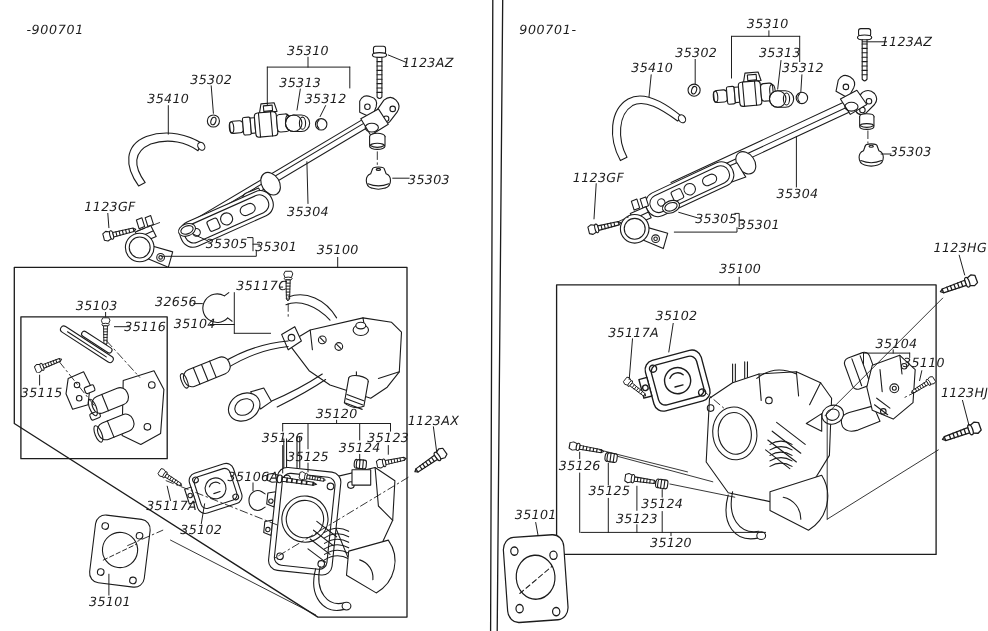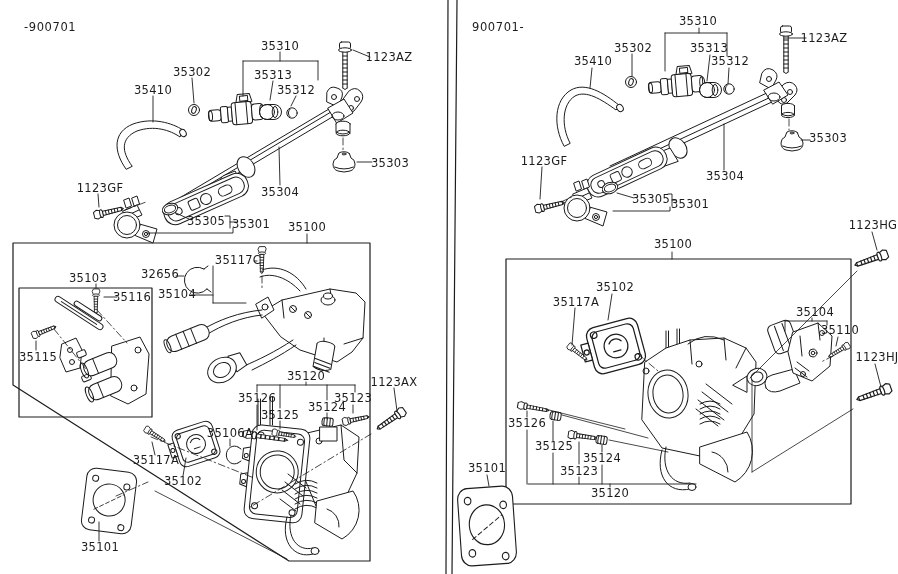--- a/index.html
+++ b/index.html
@@ -1,17 +1,17 @@
 <!DOCTYPE html>
 <html style="--ink: #1c1c1c; --paper: #ffffff;"><head>
 <meta charset="utf-8">
 <style>
   :root { --ink:#1c1c1c; --paper:#ffffff; }
   html,body { margin:0; padding:0; background:var(--paper); }
-  .stage { position:relative; width:898px; height:574px; background:var(--paper); overflow:hidden; }
+  .stage { position:relative; width:898px; height:574px; background:var(--paper); overflow:hidden;font-style:italic; }
   svg { display:block; }
   .ink { stroke:var(--ink); fill:none; stroke-width:1; stroke-linecap:round; stroke-linejoin:round; }
   .wf { fill:var(--paper); }
   .ld { stroke-width:0.9; }
   .thin { stroke-width:0.8; }
   .bx { stroke-width:1.2; }
   .dd { stroke-width:0.8; stroke-dasharray:7 3 1.5 3; }
   text.lbl { font-family:"DejaVu Sans", sans-serif; font-size:11.5px; letter-spacing:0.3px;
              fill:var(--ink); stroke:none; }
   text.code { font-family:"DejaVu Sans", sans-serif; font-size:11.5px; letter-spacing:0.6px;

